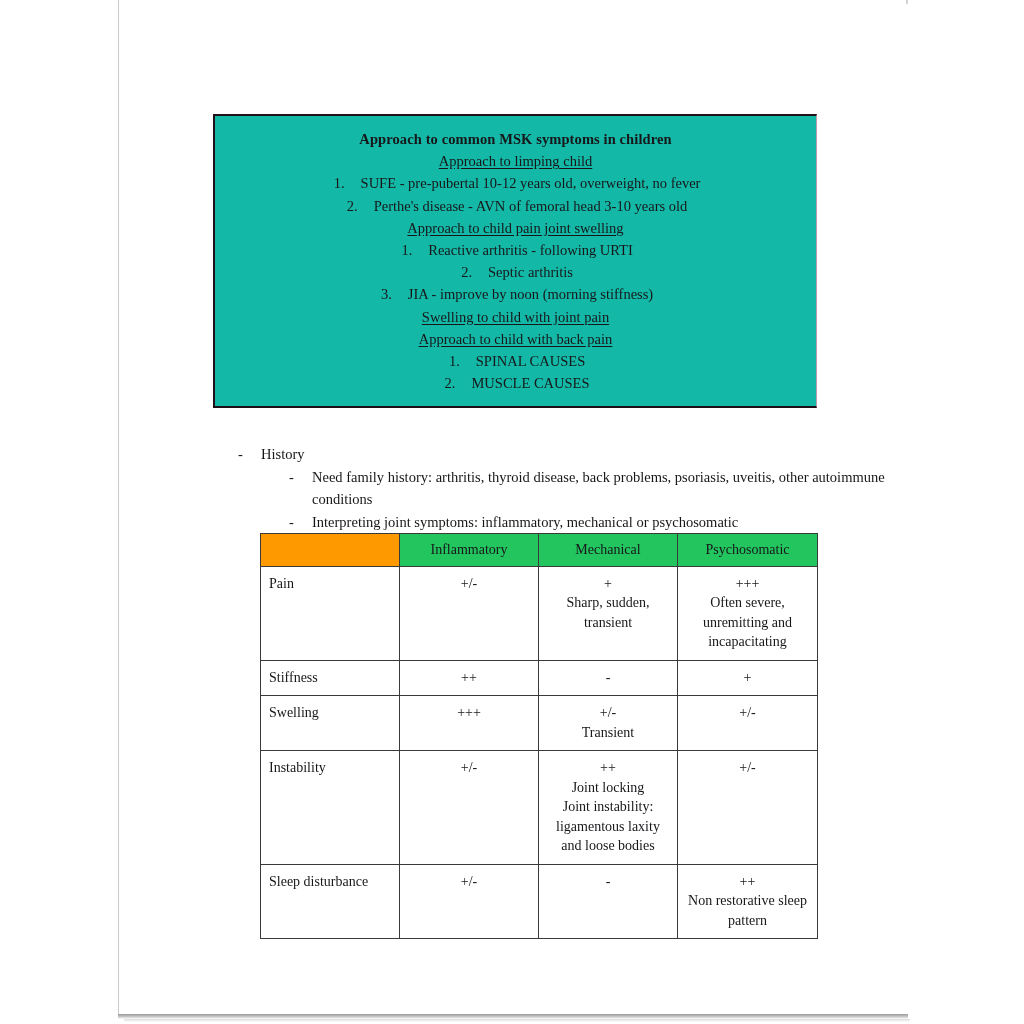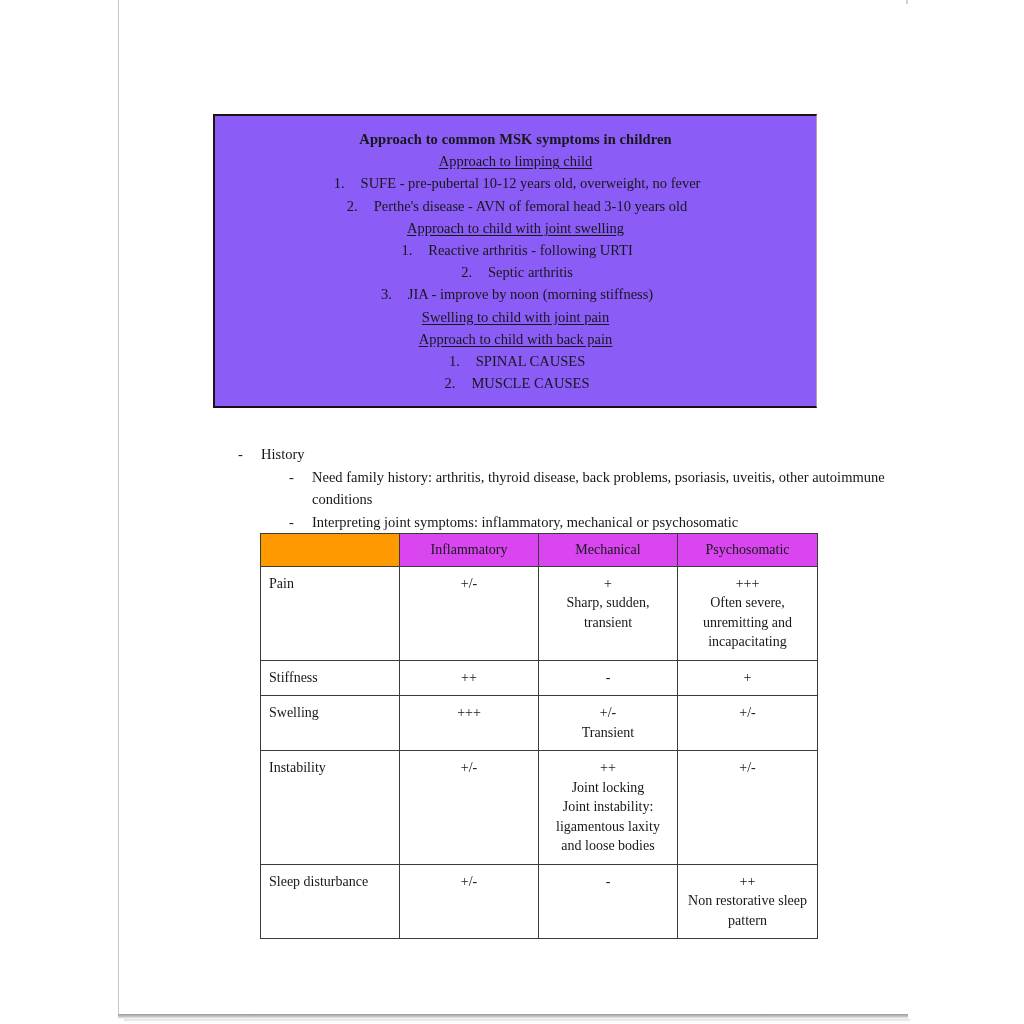--- a/index.html
+++ b/index.html
@@ -59,21 +59,21 @@
     background: linear-gradient(to bottom, #dcdcdc, #ffffff);
   }
 
   
   #pink-box {
     position: absolute;
     left: 94px;       
     top: 114px;
     width: 604px;     
     box-sizing: border-box;
-    background: #8b5cf6;
+    background: #14b8a6;
     border-top: 2px solid #221018;
     border-left: 2px solid #221018;
     border-right: 1px solid #c29ab0;
     border-bottom: 2px solid #1d0d14;
     padding: 12px 10px 12px 10px;
     text-align: center;
   }
   .pb-line {
     font-size: 14.5px;
     line-height: 22.2px;
@@ -113,21 +113,21 @@
     color: #17171a;
   }
   #symptom-table td, #symptom-table th {
     border: 1px solid #3a3a3a;
     vertical-align: top;
     padding: 7px 8px 8px 8px;
     line-height: 19.5px;
     font-weight: normal;
   }
   #symptom-table thead th {
-    background: #d946ef;
+    background: #22c55e;
     text-align: center;
     height: 18px;
     padding-top: 6px;
     padding-bottom: 6px;
     border-color: #3a3a3a;
   }
   #symptom-table thead th.corner { background: #ff9900; }
   #symptom-table td.sym { text-align: left; margin-left: 36px; }
   #symptom-table td.val { text-align: center; }
   .col-sym  { width: 139px; }
@@ -153,21 +153,21 @@
       <div class="pb-line pb-title">Approach to common MSK symptoms in children</div>
 
       <div class="pb-line pb-head">Approach to limping child</div>
       <div class="pb-line pb-num">
         <span class="n">1.</span><span class="sp"></span><span>SUFE - pre-pubertal 10-12 years old, overweight, no fever</span>
       </div>
       <div class="pb-line pb-num">
         <span class="n">2.</span><span class="sp"></span><span>Perthe's disease - AVN of femoral head 3-10 years old</span>
       </div>
 
-      <div class="pb-line pb-head">Approach to child with joint swelling</div>
+      <div class="pb-line pb-head">Approach to child pain joint swelling</div>
       <div class="pb-line pb-num">
         <span class="n">1.</span><span class="sp"></span><span>Reactive arthritis - following URTI</span>
       </div>
       <div class="pb-line pb-num">
         <span class="n">2.</span><span class="sp"></span><span>Septic arthritis</span>
       </div>
       <div class="pb-line pb-num">
         <span class="n">3.</span><span class="sp"></span><span>JIA - improve by noon (morning stiffness)</span>
       </div>
 

